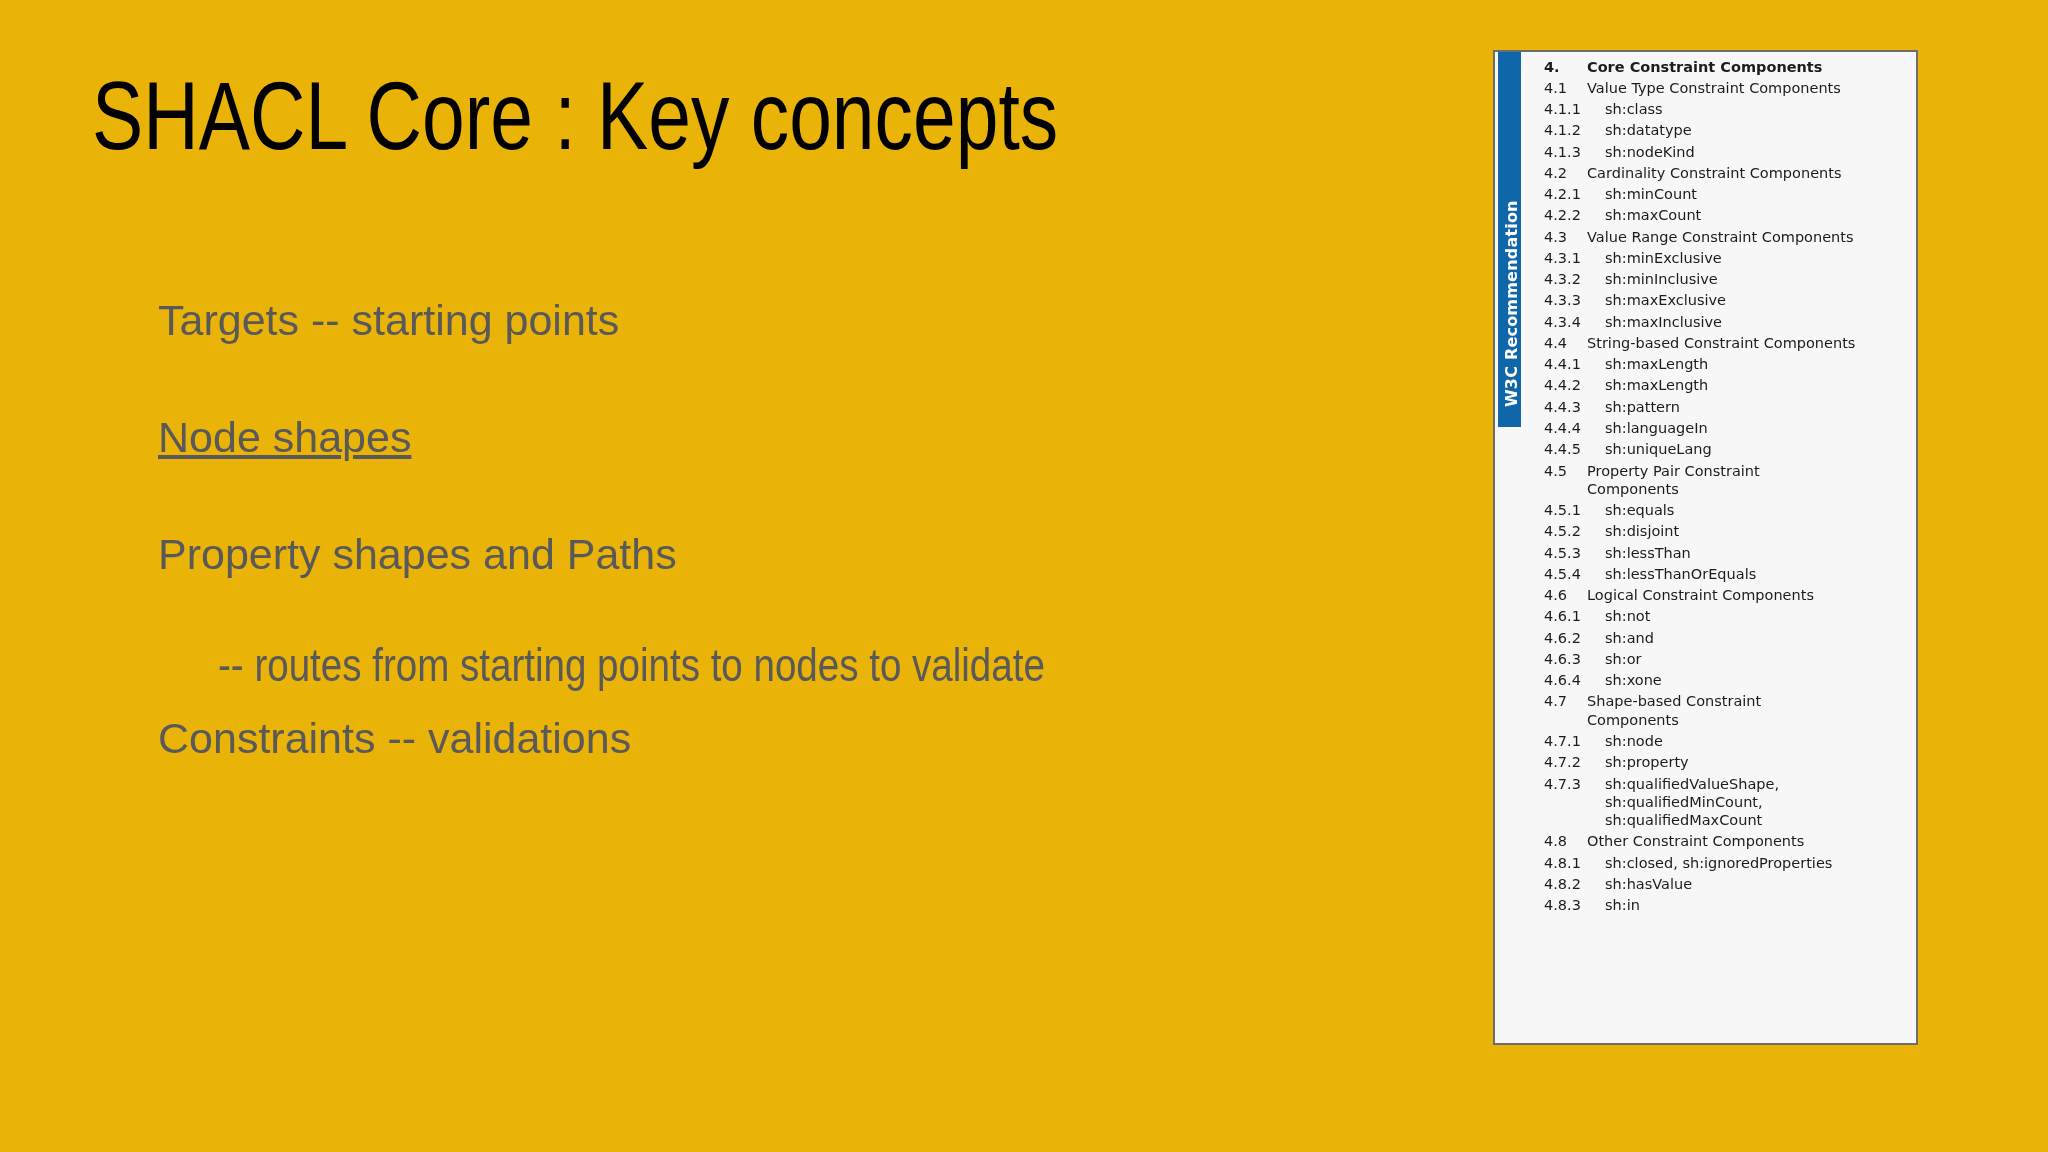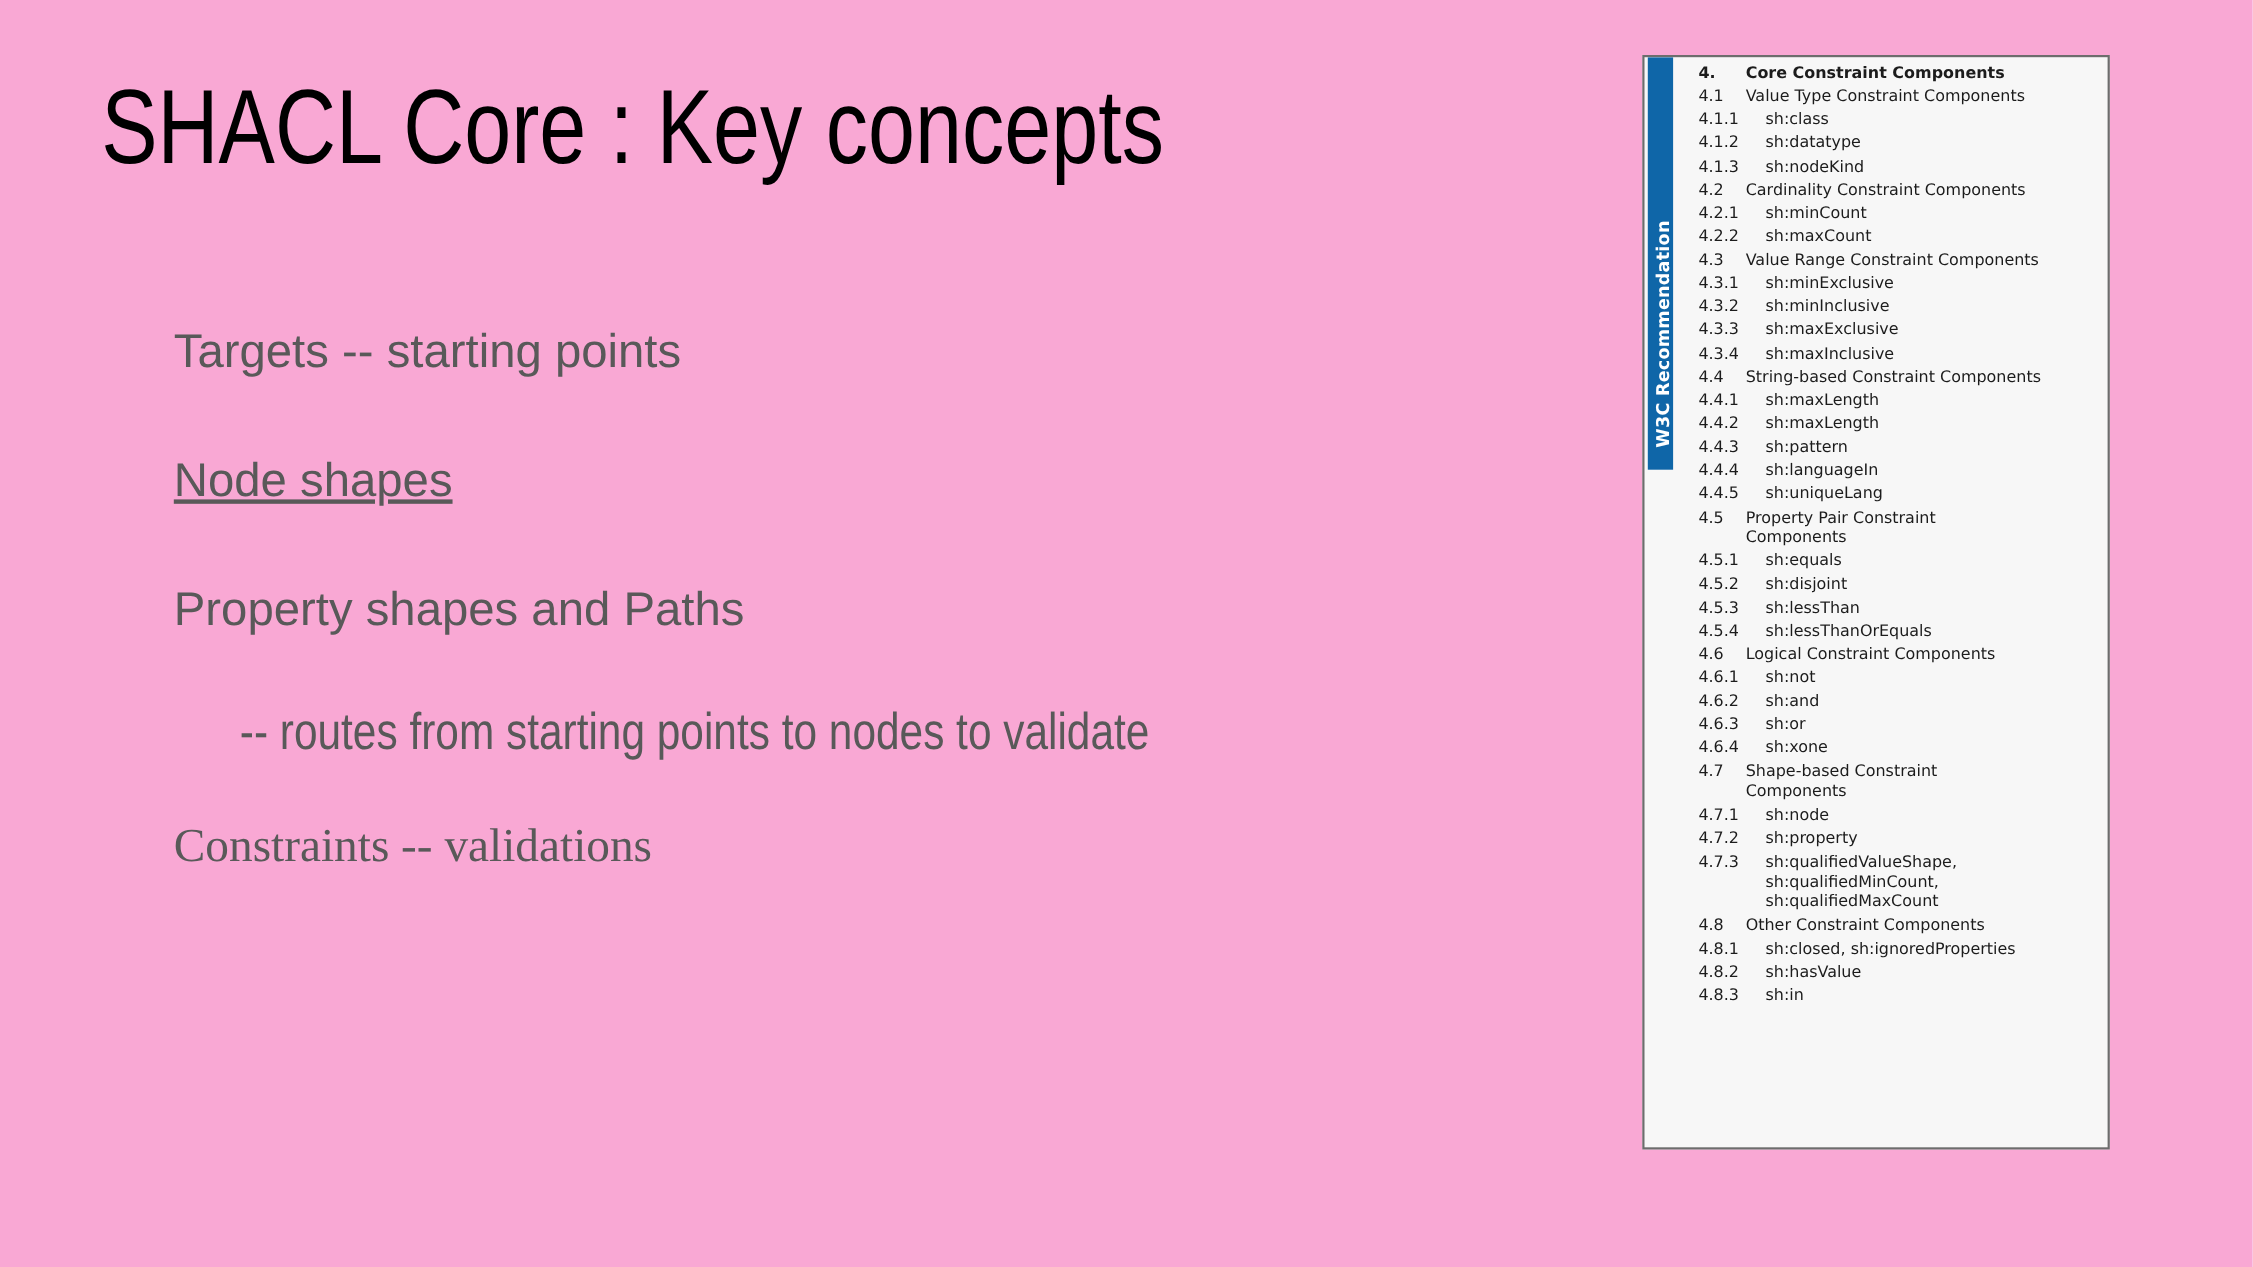--- a/index.html
+++ b/index.html
@@ -7,21 +7,21 @@
     padding: 0;
     background: #ffffff;
   }
   body {
     font-family: "Liberation Sans", sans-serif;
   }
   #slide {
     position: relative;
     width: 2048px;
     height: 1152px;
-    background: #f9a8d4;
+    background: #eab308;
     overflow: hidden;
   }
 
   
   #slide-title {
     position: absolute;
     left: 92px;
     top: 62px;
     width: 1330px;
     font-family: "Liberation Sans Narrow", "Liberation Sans", sans-serif;
@@ -50,21 +50,21 @@
     font-family: "Liberation Sans Narrow", "Liberation Sans", sans-serif;
     font-stretch: condensed;
     transform: scaleX(0.82);
     transform-origin: left top;
     font-size: 47px;
   }
   #body-line-0 { top: 295px; }
   #body-line-1 { top: 412px; text-decoration: underline; }
   #body-line-2 { top: 529px; }
   #body-line-3 { top: 637px; }
-  #body-line-4 { top: 745px; font-family: Liberation Serif, serif; }
+  #body-line-4 { top: 713px; }
 
   
   #toc-panel {
     position: absolute;
     left: 1493px;
     top: 50px;
     width: 425px;
     height: 995px;
     background: #f7f7f7;
     border: 2px solid #6d6d6d;

